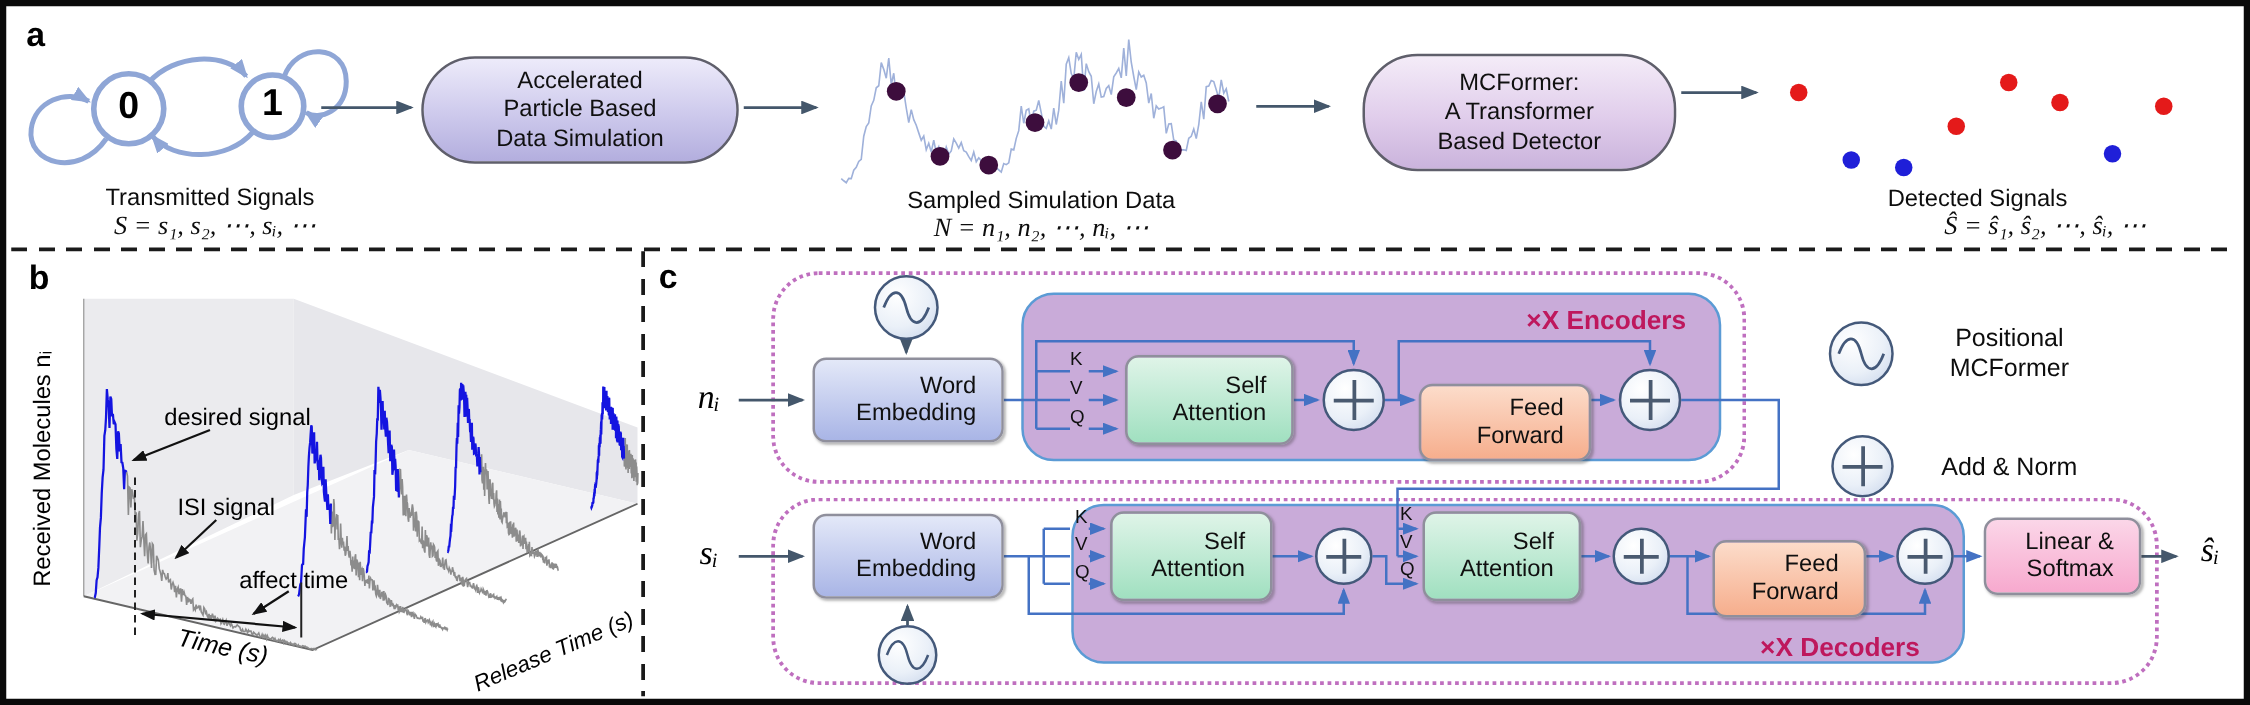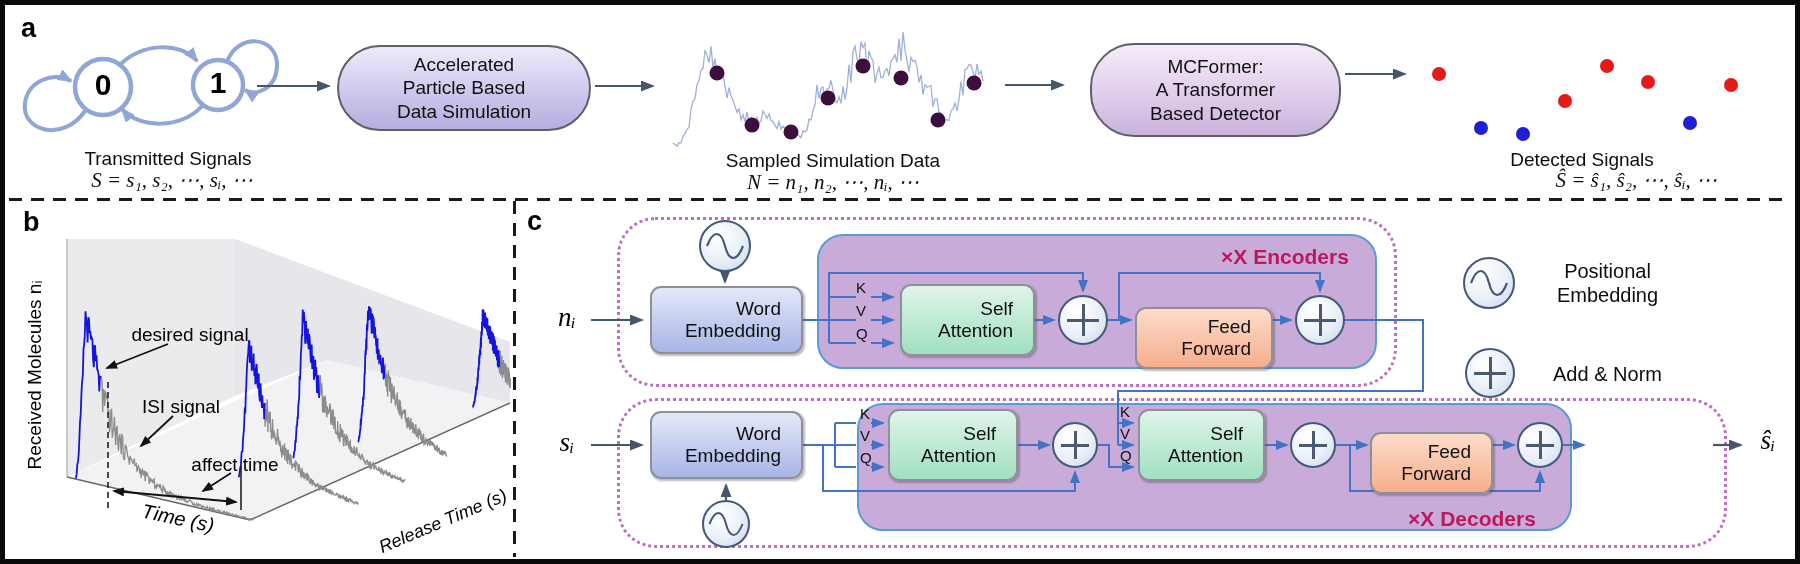--- a/index.html
+++ b/index.html
@@ -240,25 +240,26 @@
     <span class="port" style="left:855px;top:445px;">Q</span>
     <div class="abs box sa" style="left:883px;top:404px;width:130px;height:72px;">Self Attention</div>
     <div class="circ plus" style="left:1047px;top:417px;width:46px;height:46px;"></div>
     <span class="port" style="left:1115px;top:399px;">K</span>
     <span class="port" style="left:1115px;top:421px;">V</span>
     <span class="port" style="left:1115px;top:443px;">Q</span>
     <div class="abs box sa" style="left:1133px;top:404px;width:127px;height:72px;">Self Attention</div>
     <div class="circ plus" style="left:1285px;top:417px;width:46px;height:46px;"></div>
     <div class="abs box ff" style="left:1365px;top:409px;width:123px;height:62px;">Feed Forward</div>
     <div class="circ plus" style="left:1512px;top:417px;width:46px;height:46px;"></div>
+    <div class="abs box ls" style="left:1582px;top:409px;width:126px;height:62px;">Linear &amp; Softmax</div>
     <div class="mult" style="left:1367px;top:502px;width:200px;">×X Decoders</div>
     <div class="mathlab" style="left:1735px;top:420px;width:56px;">ŝᵢ</div>
 
     <div class="circ" style="left:1458px;top:252px;width:52px;height:52px;">
       <svg width="48" height="48" viewBox="0 0 48 48">
           <path d="M6,24 C12,8 20,8 24,24 C28,40 36,40 42,24" fill="none" stroke="#44597a" stroke-width="2.2"></path>
         </svg>
     </div>
-    <div class="legtxt" style="left:1525px;top:254px;width:155px;">Positional Embedding</div>
+    <div class="legtxt" style="left:1525px;top:254px;width:155px;">Positional MCFormer</div>
     <div class="circ plus" style="left:1460px;top:343px;width:50px;height:50px;"></div>
     <div class="legtxt" style="left:1525px;top:357px;width:155px;">Add &amp; Norm</div>
   </div>
 </div>
 
 </body></html>

